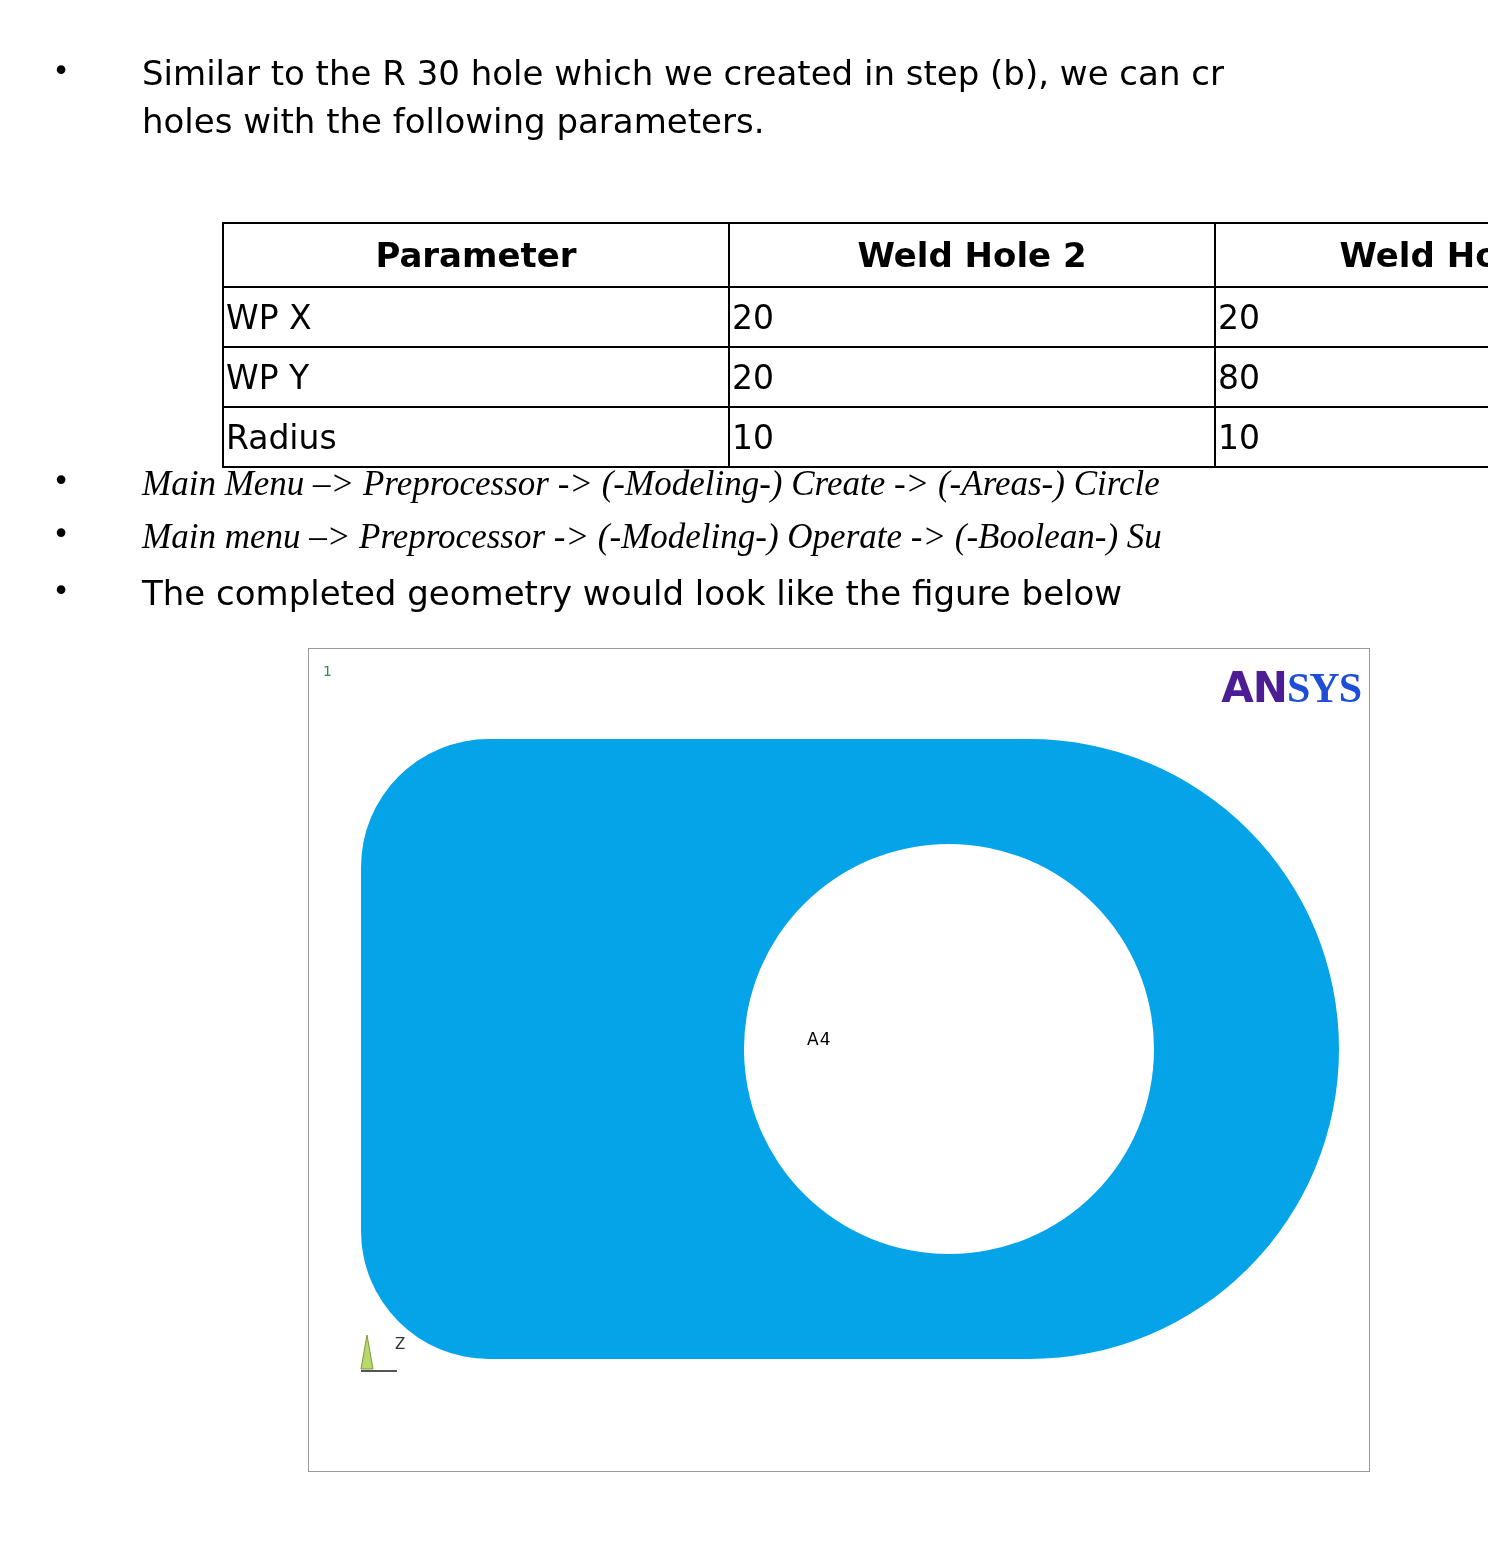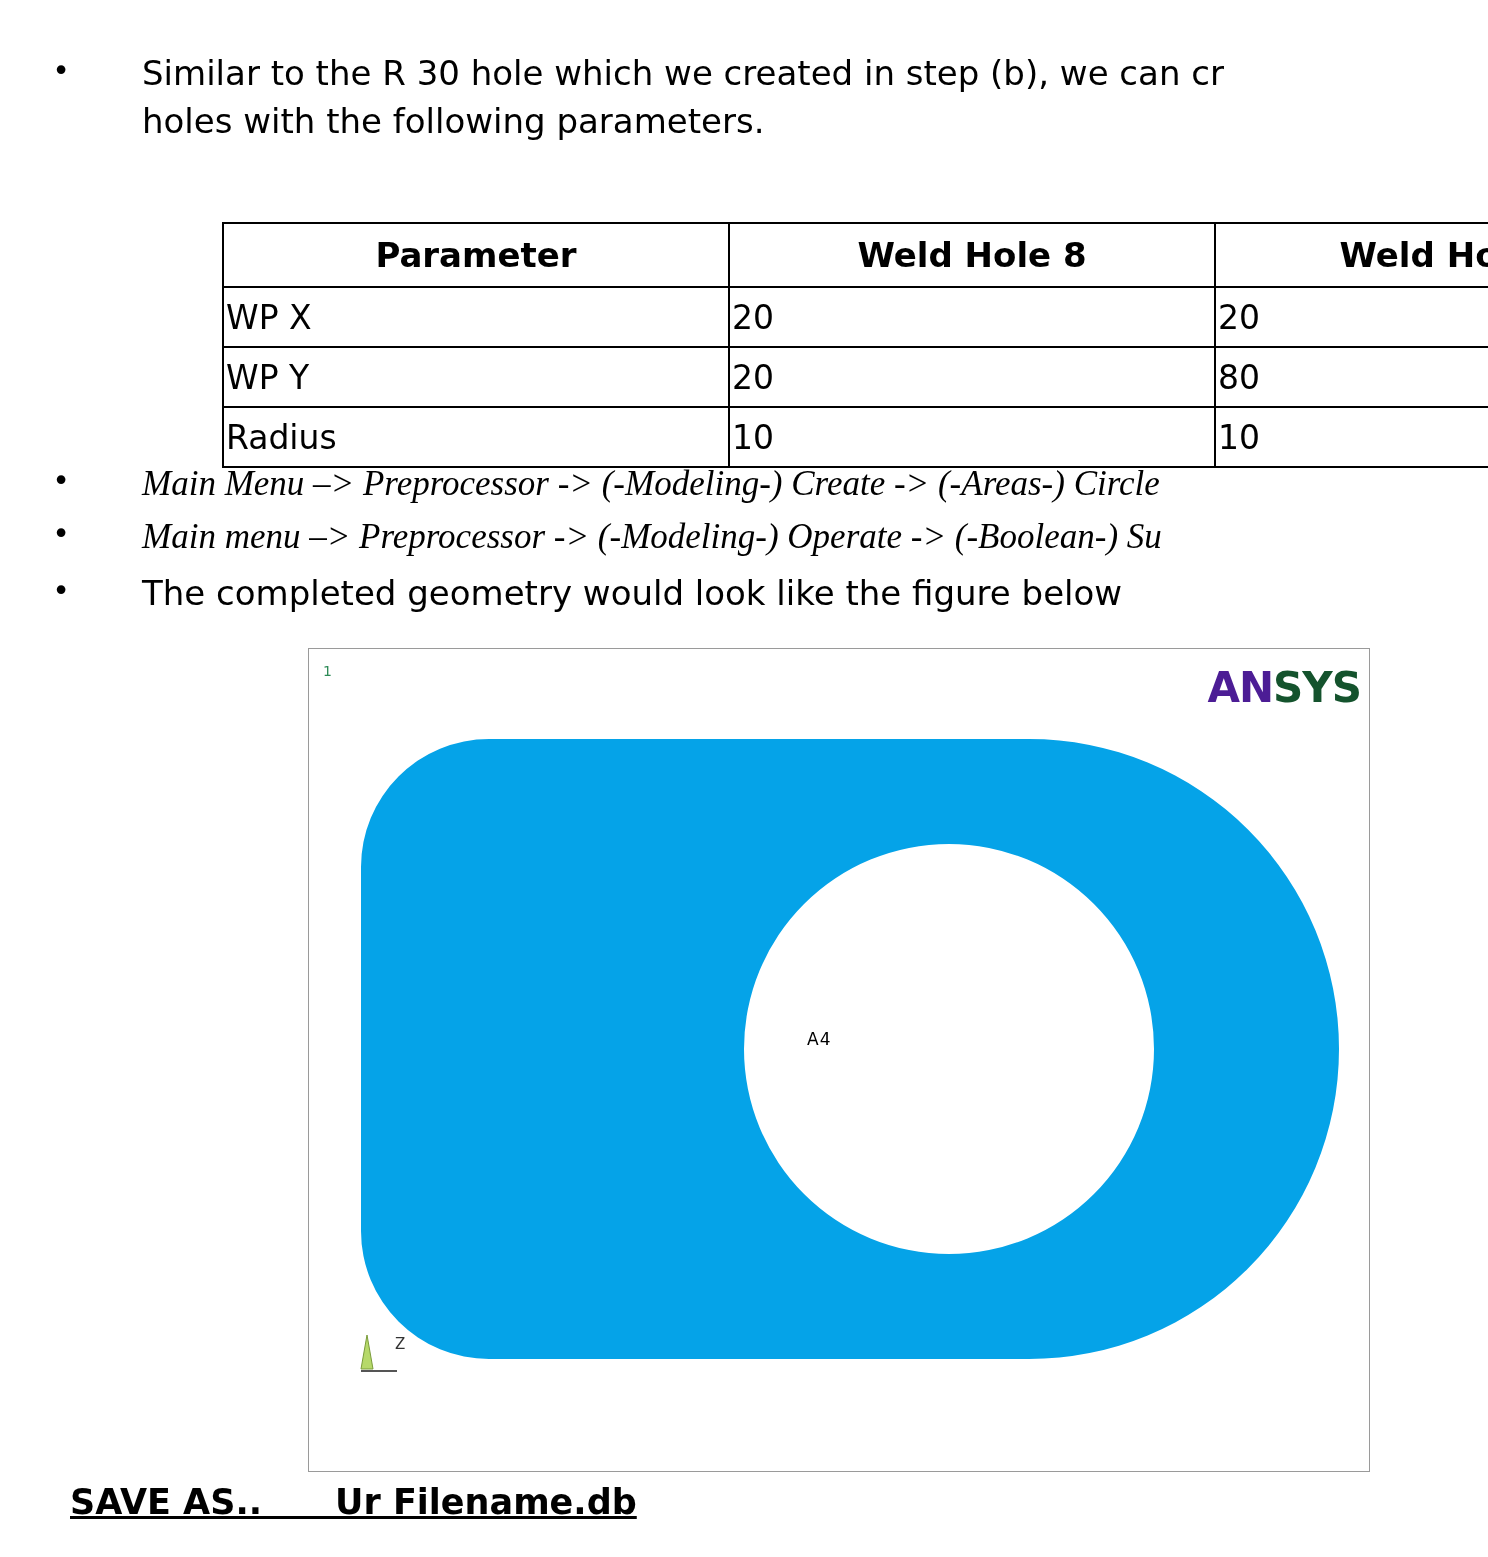--- a/index.html
+++ b/index.html
@@ -129,21 +129,21 @@
   .ansys-logo {
     position: absolute;
     right: 8px;
     top: 14px;
     font-family: "DejaVu Sans", sans-serif;
     font-weight: bold;
     font-size: 42px;
     letter-spacing: -1px;
   }
   .ansys-logo .an { color: #4c1d95; }
-  .ansys-logo .sys { color: #14532d; }
+  .ansys-logo .sys { color: #1d4ed8; font-family: Liberation Serif, serif; }
 
   .tick-tl {
     position: absolute;
     left: 14px;
     top: 14px;
     font-size: 14px;
     color: #2e8b57;
   }
 
   .shape-svg {
@@ -206,21 +206,21 @@
   <div class="table-wrap">
     <table class="params">
       <colgroup>
           <col class="c1">
           <col class="c2">
           <col class="c3">
         </colgroup>
       <thead>
         <tr>
           <th>Parameter</th>
-          <th>Weld Hole 8</th>
+          <th>Weld Hole 2</th>
           <th>Weld Ho</th>
         </tr>
       </thead>
       <tbody>
         <tr>
           <td>WP X</td>
           <td>20</td>
           <td>20</td>
         </tr>
         <tr>
@@ -277,15 +277,14 @@
 
     <div class="area-label">A4</div>
 
     <svg class="axis-tri" viewBox="0 0 60 50">
       <polygon points="8,44 14,10 20,44" fill="#b6d96a" stroke="#7a9c3a" stroke-width="1"></polygon>
       <line x1="8" y1="46" x2="44" y2="46" stroke="#555" stroke-width="2"></line>
     </svg>
     <div class="axis-label-z">Z</div>
   </div>
 
-  <div class="saveas">SAVE AS..      Ur Filename.db</div>
 
 </div>
 
 </body></html>

